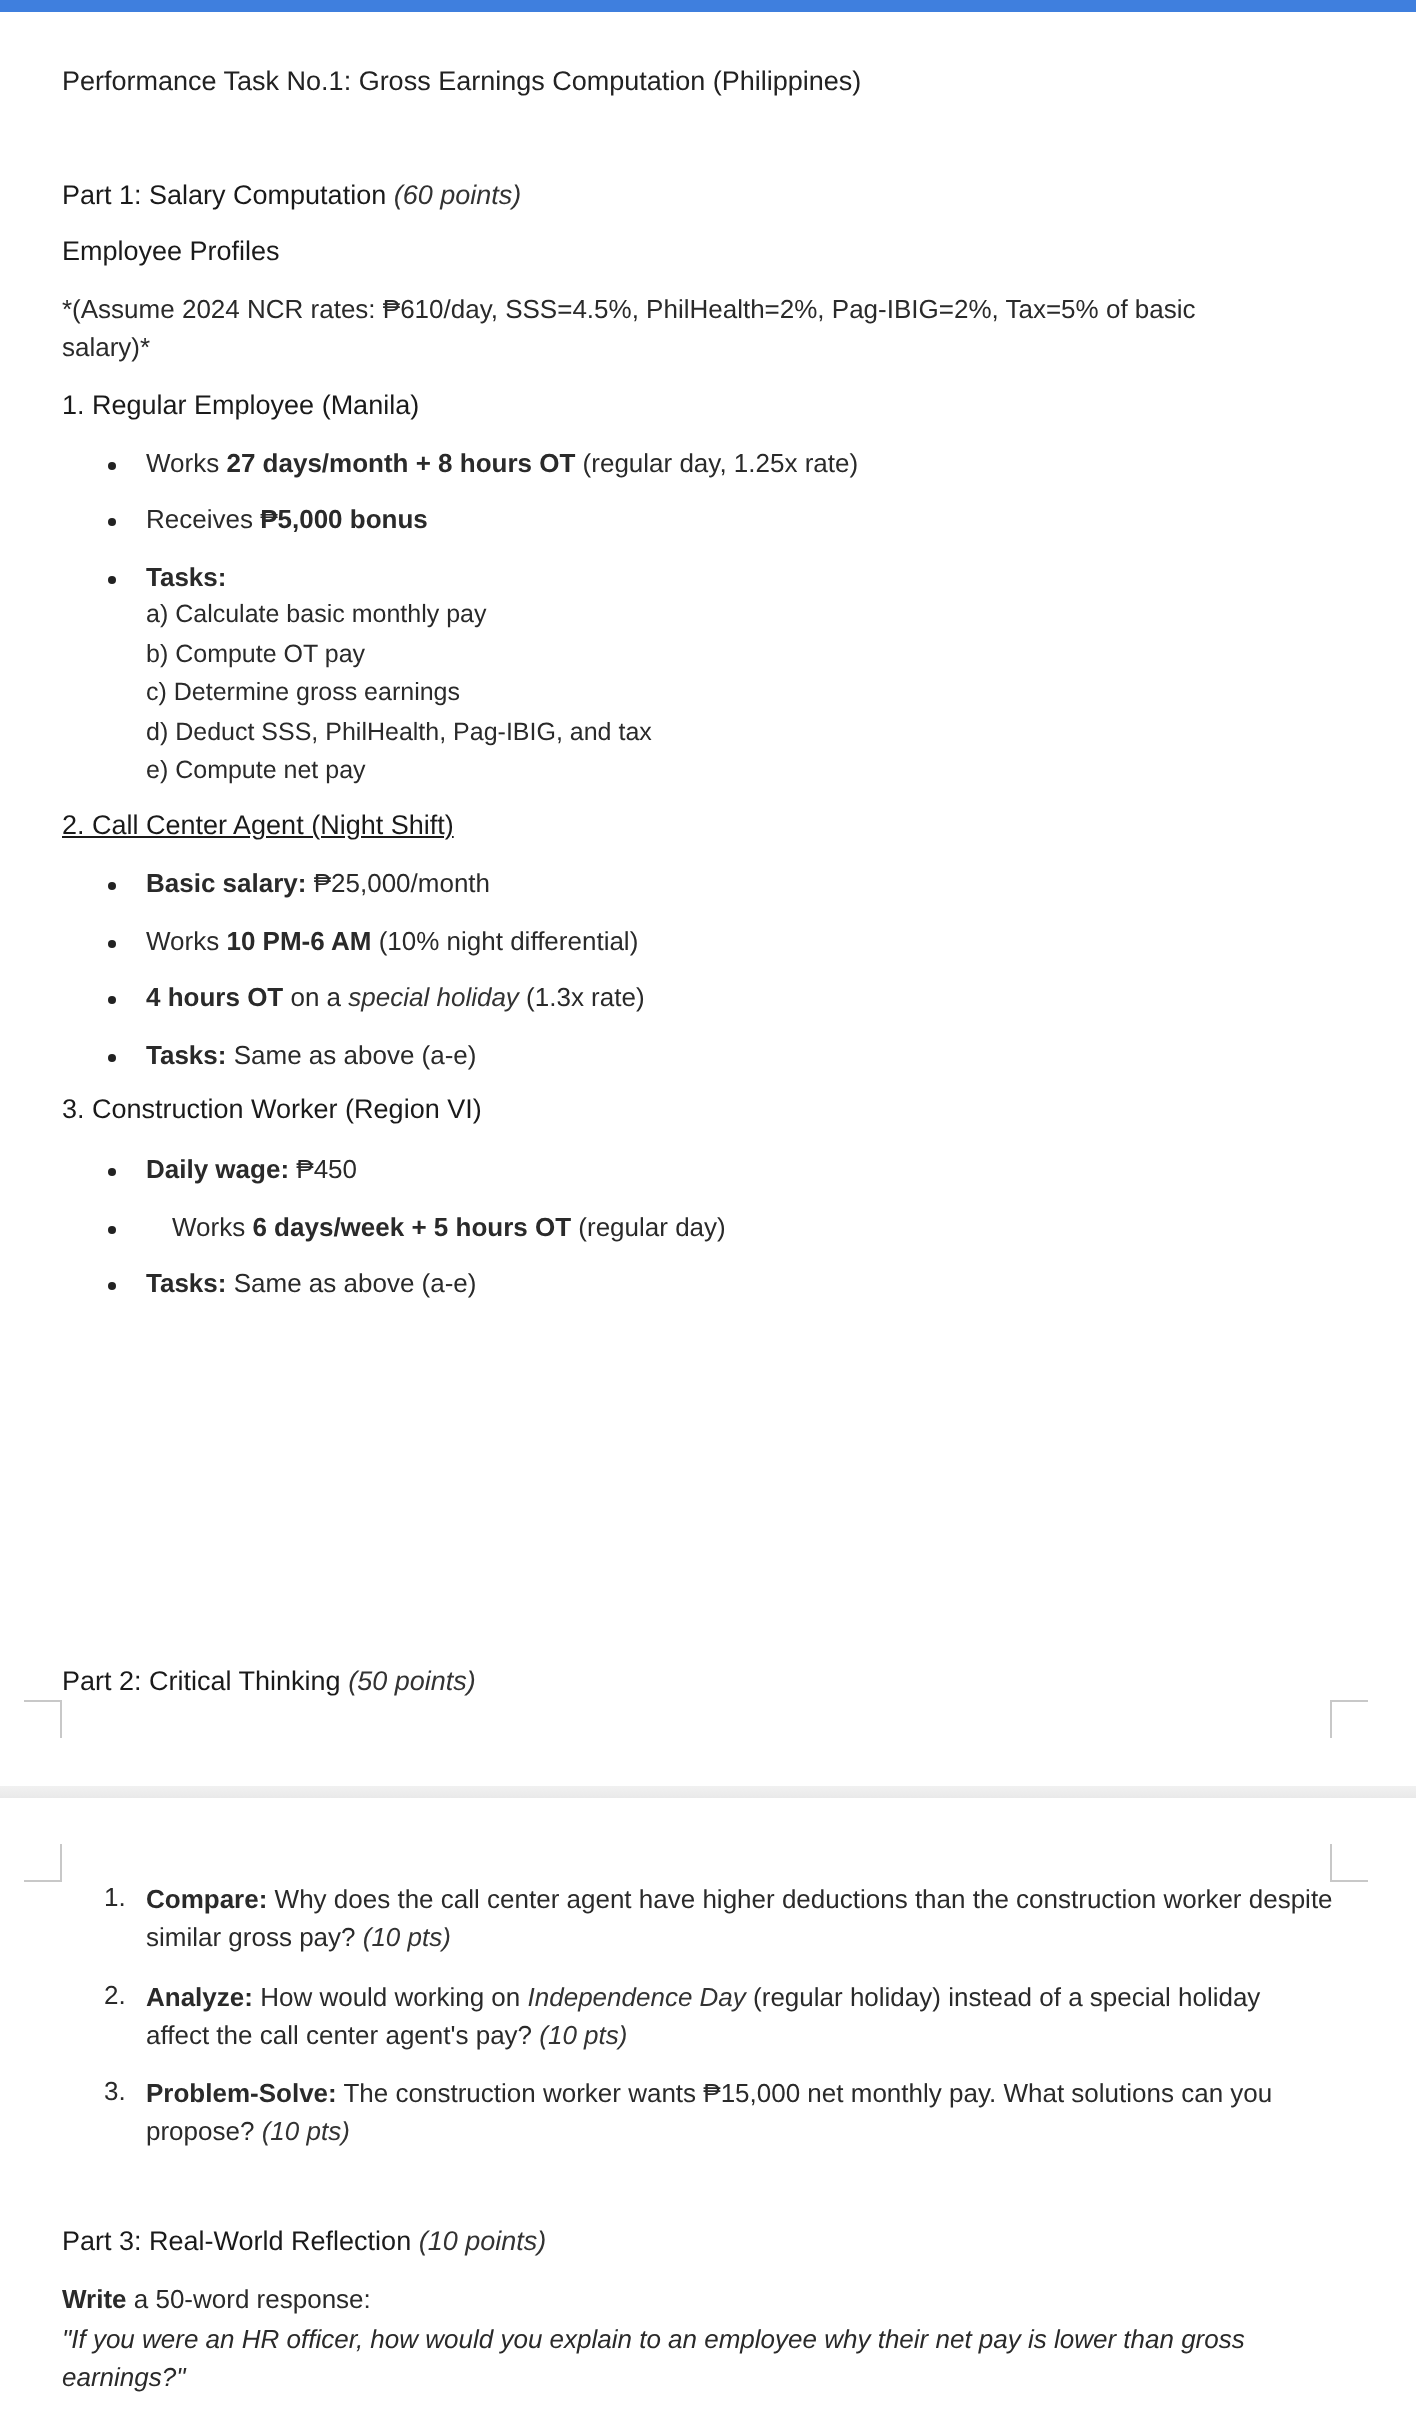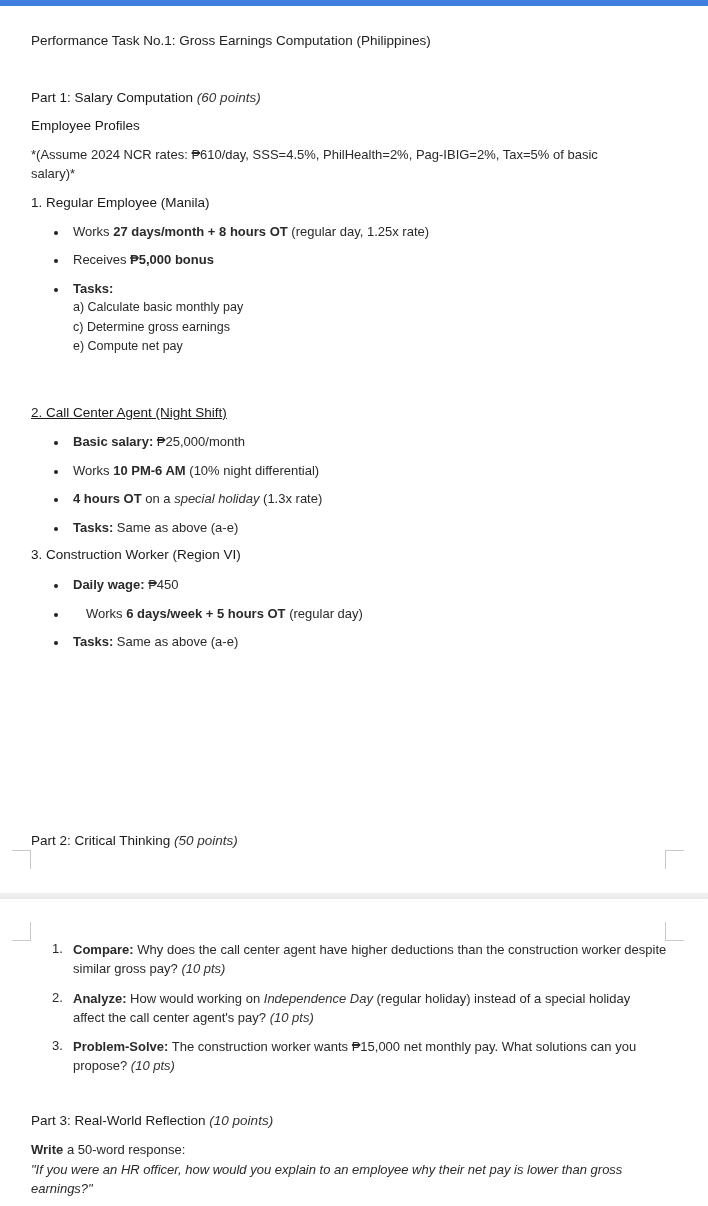--- a/index.html
+++ b/index.html
@@ -67,21 +67,23 @@
   <span>Receives </span><span class="b">₱5,000 bonus</span>
 </div>
 
 <div class="bullet" style="left:54px; top:288px;"></div>
 <div class="abs txt" style="left:73px; top:281px;">
   <span class="b">Tasks:</span>
 </div>
 
 <div class="abs tasks-list" style="left:73px; top:298px;">
   <div>a) Calculate basic monthly pay</div>
+  <div>b) Compute OT pay</div>
   <div>c) Determine gross earnings</div>
+  <div>d) Deduct SSS, PhilHealth, Pag-IBIG, and tax</div>
   <div>e) Compute net pay</div>
 </div>
 
 <div class="abs h" style="left:31px; top:405px;text-decoration:underline;">2. Call Center Agent (Night Shift)</div>
 
 <div class="bullet" style="left:54px; top:441px;"></div>
 <div class="abs txt" style="left:73px; top:434px;">
   <span class="b">Basic salary:</span><span> ₱25,000/month</span>
 </div>
 

